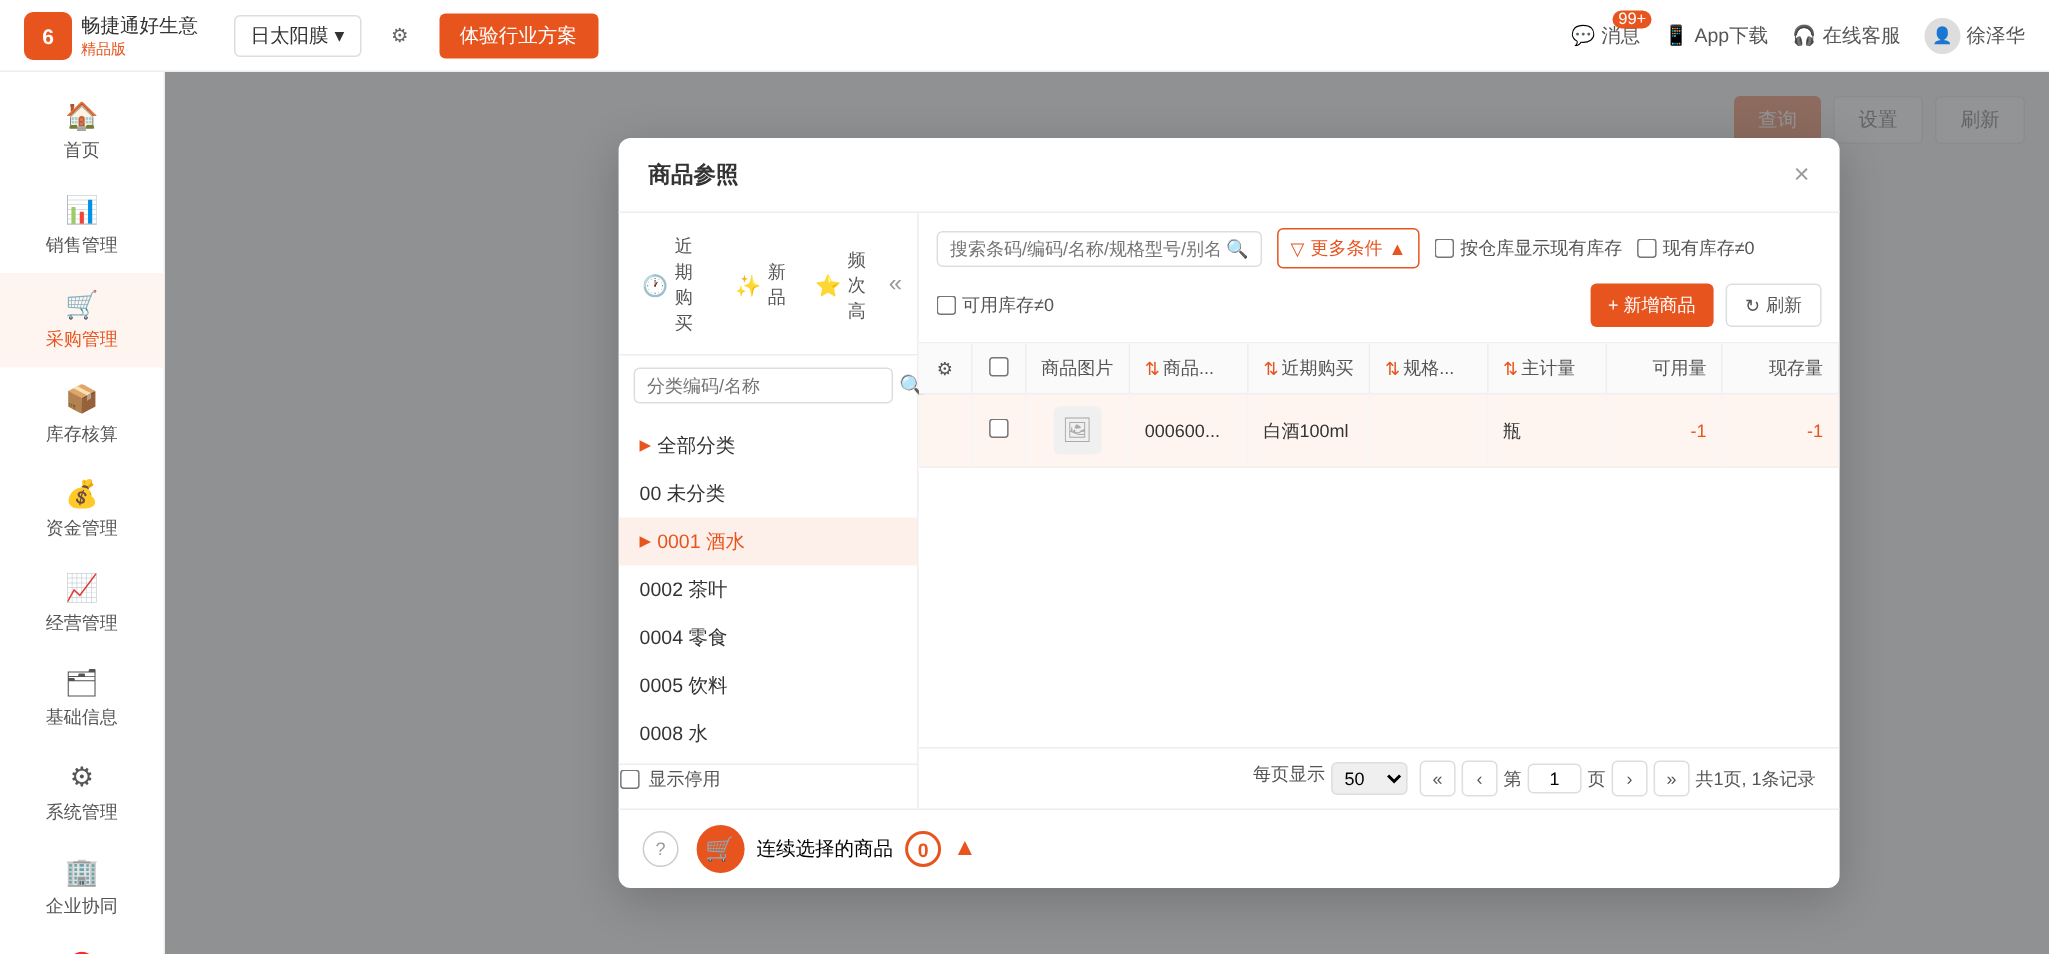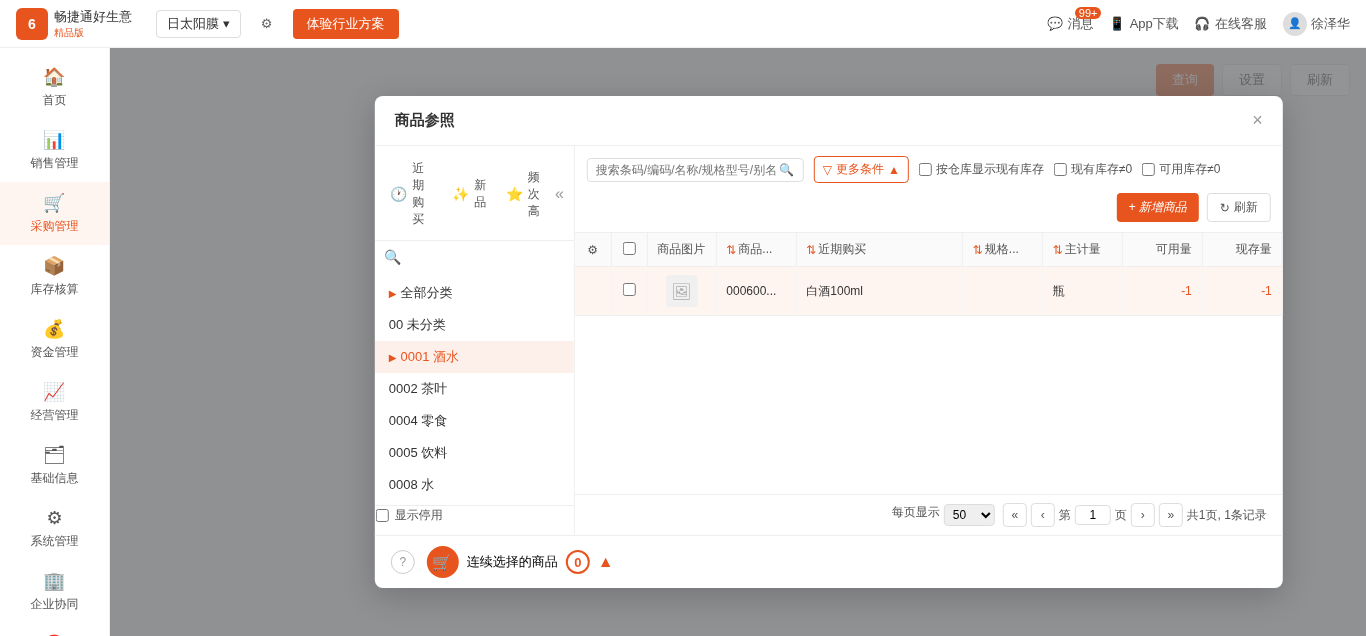--- a/index.html
+++ b/index.html
@@ -103,21 +103,21 @@
       background: rgba(0,0,0,0.4);
       z-index: 100;
     }
 
     
     .modal {
       position: absolute;
       top: 50%;
       left: 50%;
       transform: translate(-40%, -50%);
-      width: 908px;
+      width: 814px;
       max-height: 540px;
       background: #fff;
       border-radius: 8px;
       box-shadow: 0 8px 32px rgba(0,0,0,0.2);
       z-index: 200;
       display: flex;
       flex-direction: column;
     }
     .modal-header {
       display: flex; align-items: center; justify-content: space-between;
@@ -212,21 +212,21 @@
       border: 1px solid #e8541e; border-radius: 4px; padding: 4px 8px;
     }
     .filter-checkbox {
       display: flex; align-items: center; gap: 4px; font-size: 12px; color: #555;
     }
     .filter-actions {
       margin-left: auto; display: flex; gap: 8px;
     }
     .btn-add {
       background: #e8541e; color: white; border: none; border-radius: 4px;
-      padding: 5px 12px; cursor: pointer; font-size: 12px; display: flex; align-items: center; gap: 4px; font-style: italic;
+      padding: 5px 12px; cursor: pointer; font-size: 12px; display: flex; align-items: center; gap: 4px;
     }
     .btn-refresh {
       background: white; color: #555; border: 1px solid #ddd; border-radius: 4px;
       padding: 5px 12px; cursor: pointer; font-size: 12px; display: flex; align-items: center; gap: 4px;
     }
 
     
     .table-container {
       flex: 1; overflow: auto;
     }
@@ -436,20 +436,21 @@
               <span class="tab-icon">✨</span>
               <span>新品</span>
             </div>
             <div class="tab-item">
               <span class="tab-icon">⭐</span>
               <span>频次高</span>
             </div>
             <span class="collapse-btn">«</span>
           </div>
           <div class="search-row">
+            <input class="search-input" placeholder="分类编码/名称" style="">
             <span class="search-btn">🔍</span>
           </div>
           <div class="category-tree">
             <div class="tree-item">
               <span class="tree-arrow">▶</span>
               <span>全部分类</span>
             </div>
             <div class="tree-item">
               <span>00 未分类</span>
             </div>

